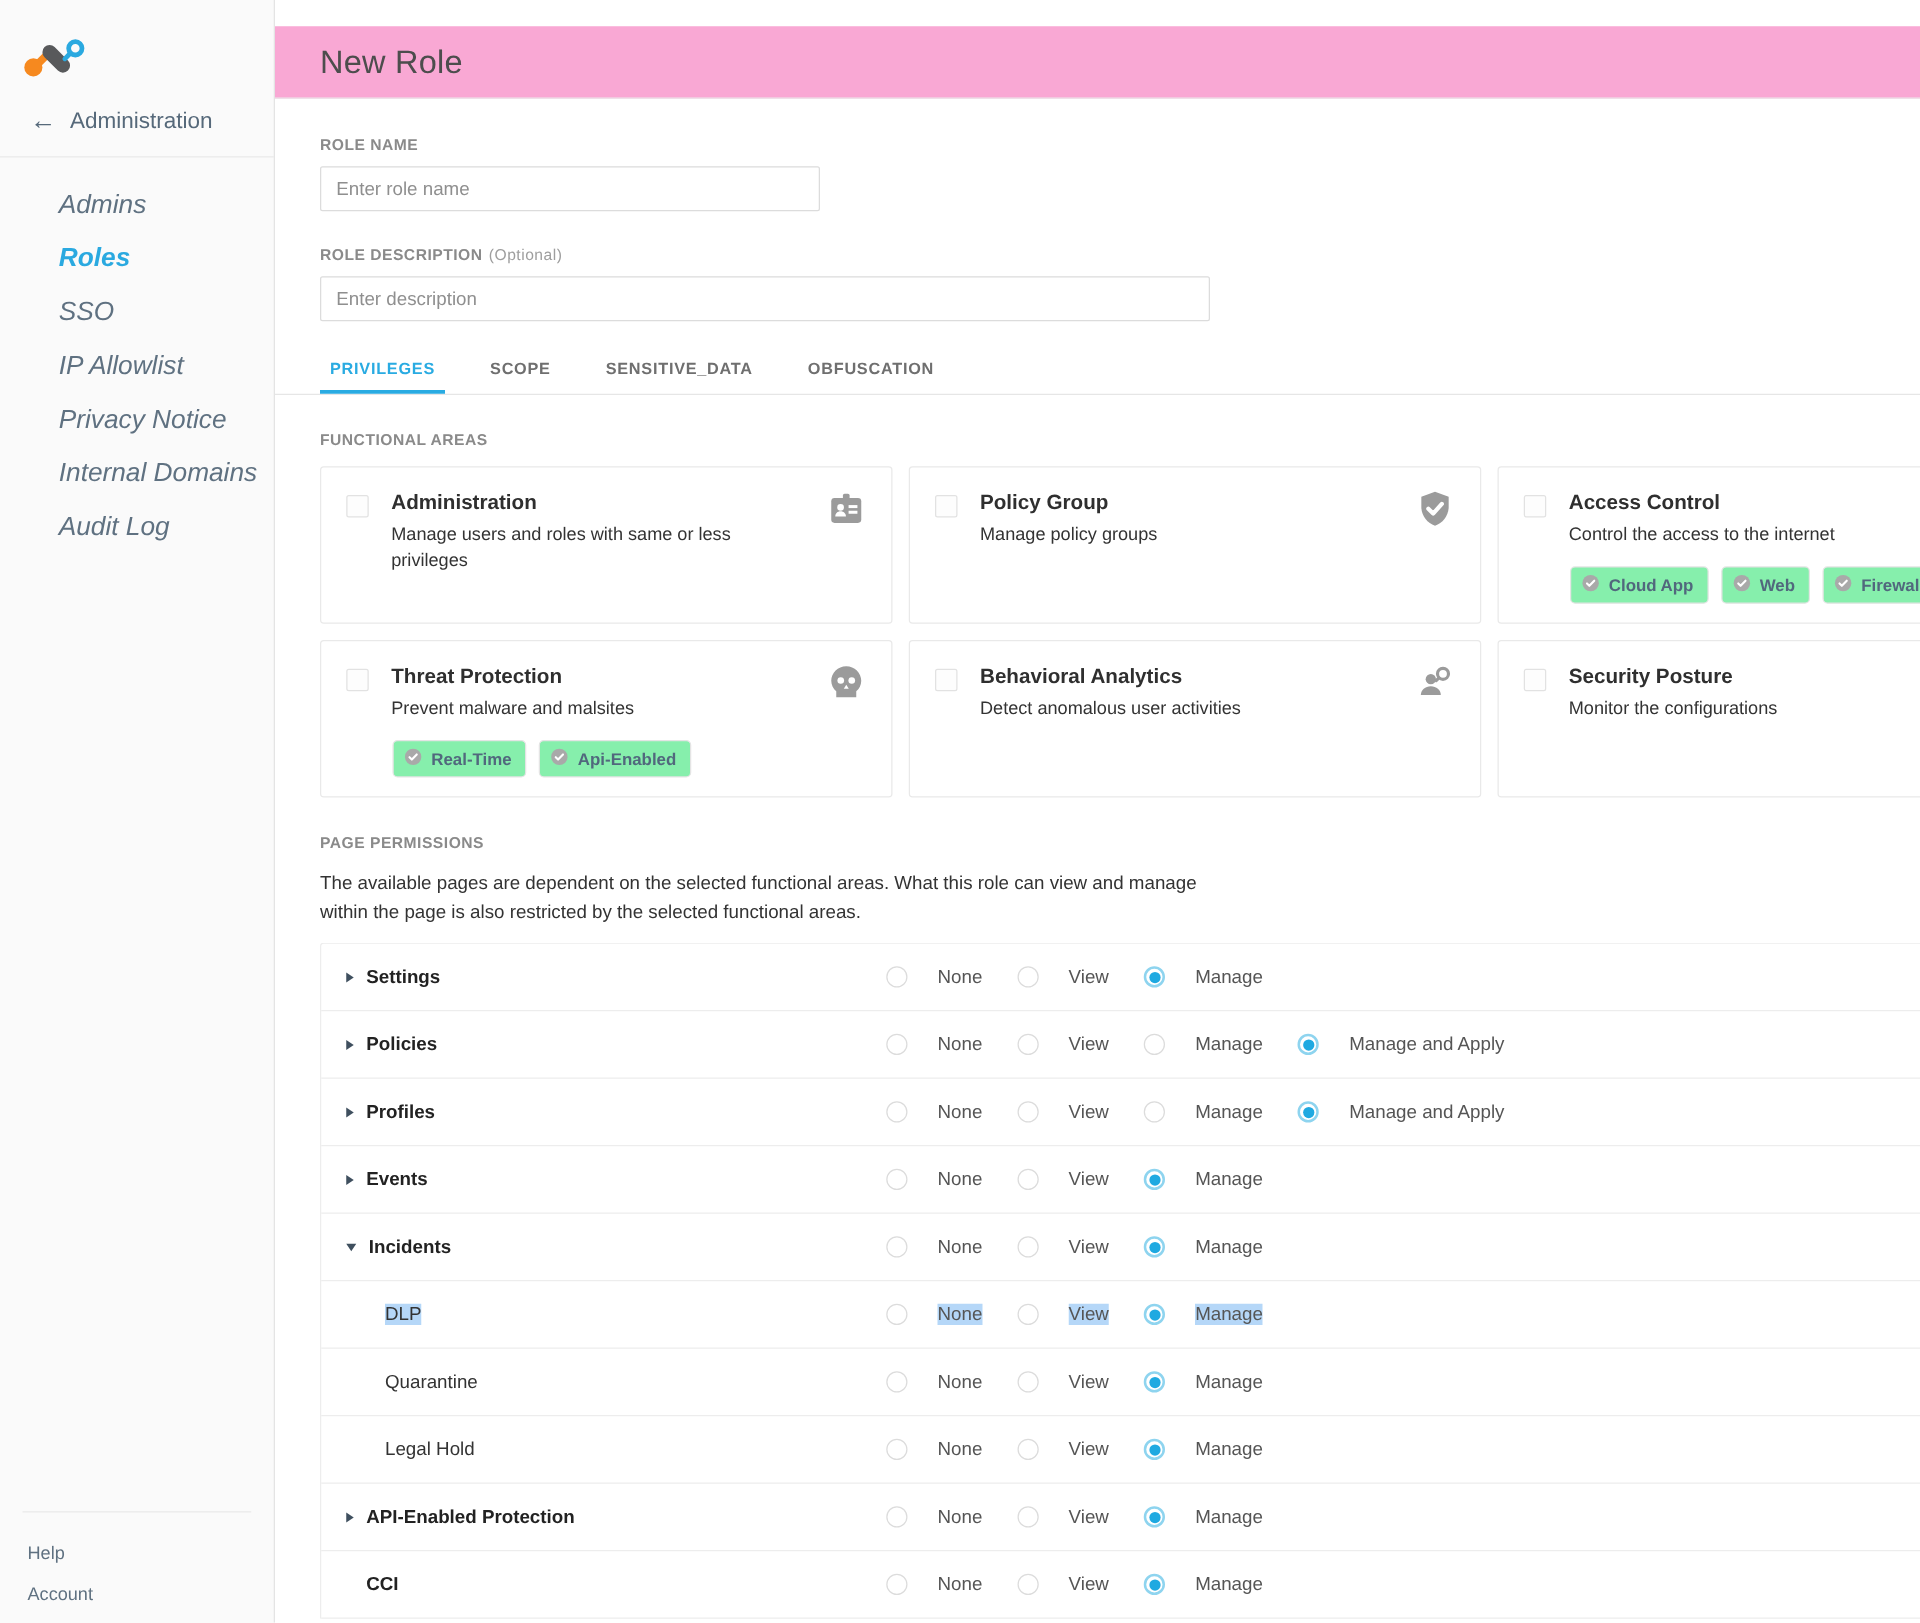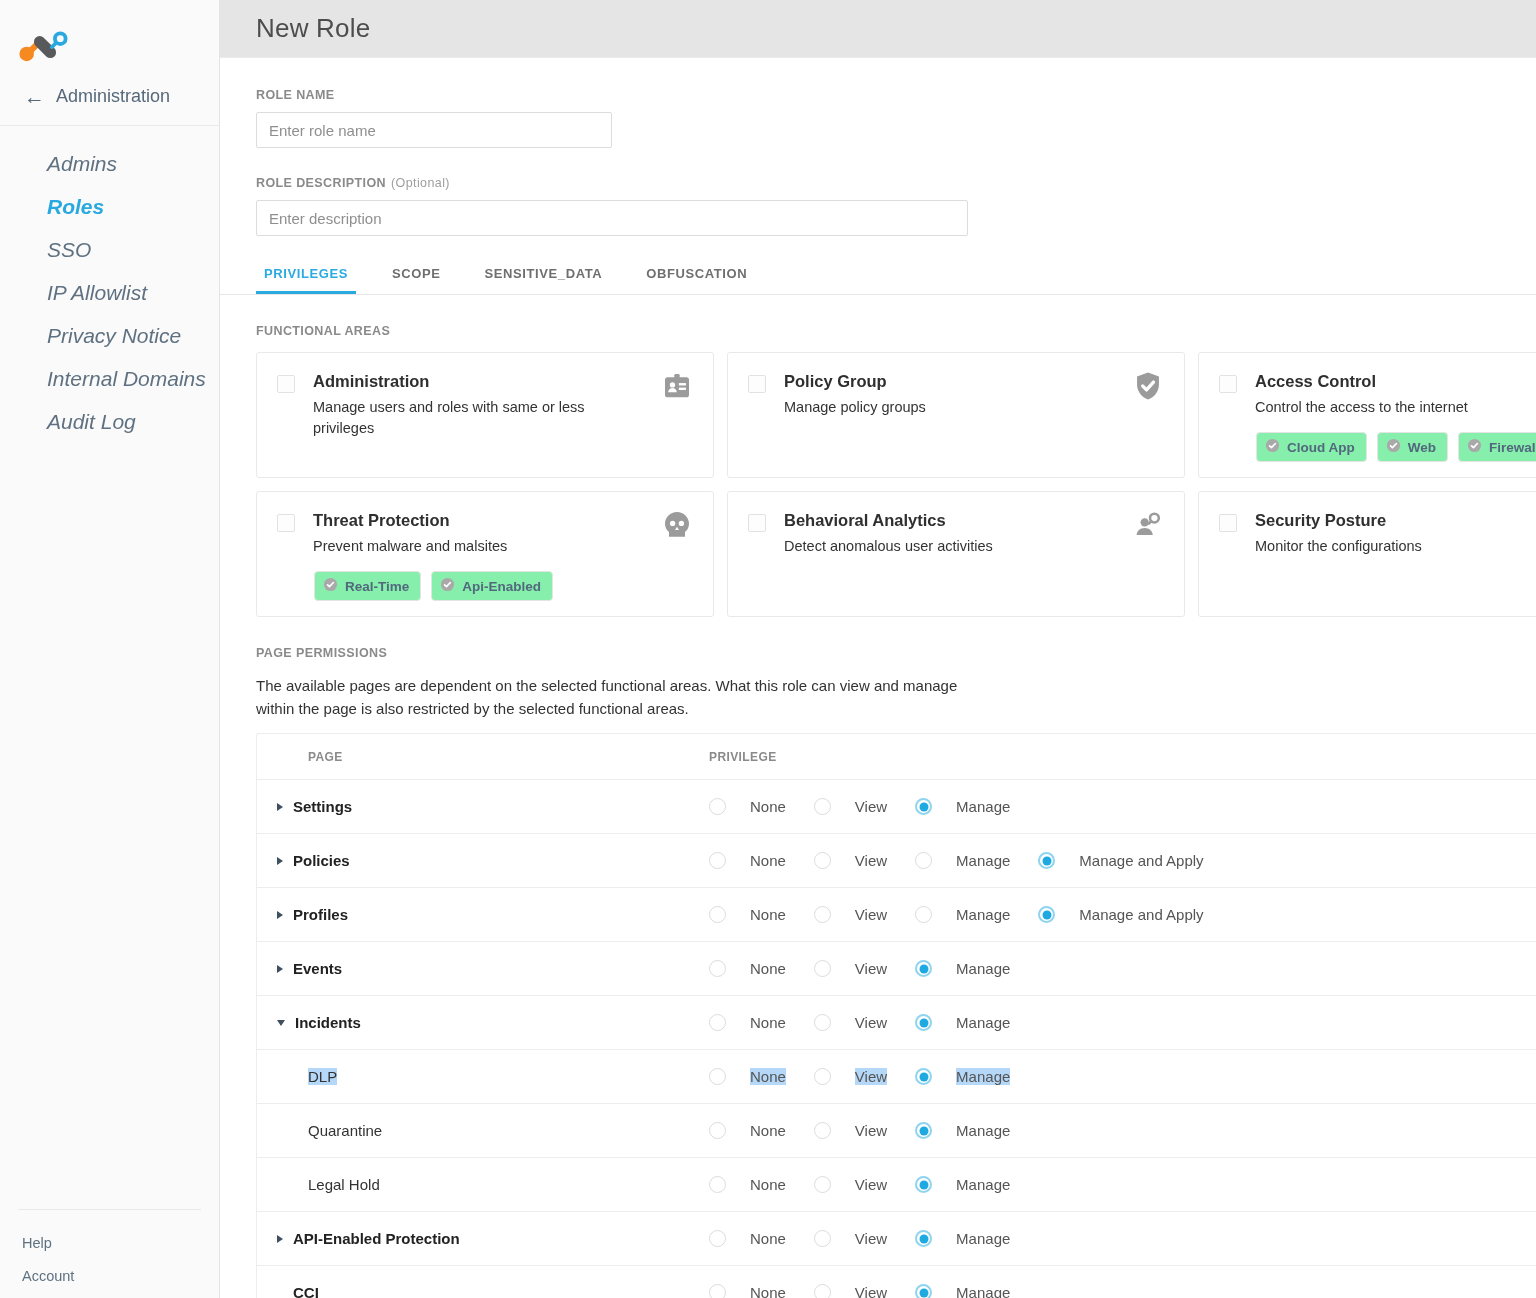--- a/index.html
+++ b/index.html
@@ -23,36 +23,36 @@
   .sidebar-title { margin-left:11px; font-size:18px; color:#56697a; }
   .nav { padding-top:16px; }
   .nav-item { padding:9.5px 0 9.5px 47px; font-size:21px; color:#5f7181; cursor:pointer;font-style:italic; }
   .nav-item.active { color:#2aa9e0; font-weight:bold; }
   .sidebar-footer { position:absolute; bottom:0; left:0; right:0; padding-bottom:6px; }
   .footer-divider { height:1px; background:#e9e9e9; margin:0 18px 16px 18px; }
   .footer-item { padding:8.5px 0 8.5px 22px; font-size:14.5px; color:#5f7181; cursor:pointer; }
 
   
   .main-header {
-    margin-left:220px; height:58px; background:#e5e5e5;
+    margin-left:220px; height:58px; background:#f9a8d4;
     border-bottom:1px solid #ececec;
-    display:flex; align-items:center; padding-left:36px;
+    display:flex; align-items:center; padding-left:36px;margin-top:21px;
   }
   .page-title { font-size:26px; font-weight:300; color:#4d4d4d; letter-spacing:.2px; }
   .main-content { margin-left:220px; padding:30px 0 0 36px; }
 
   .field-label { font-size:12.5px; font-weight:bold; color:#8a8a8a; letter-spacing:.4px; }
   .optional { font-weight:normal; color:#9e9e9e; margin-left:5px; }
   .text-input {
     display:block; margin-top:10px; height:36px; border:1px solid #dcdcdc;
     border-radius:2px; padding:0 12px; font-size:15px; color:#333; background:#fff;
     font-family:"Liberation Sans", sans-serif; outline:none;
   }
   .text-input::placeholder { color:#8f8f8f; }
-  .input-role-name { width:356px; }
+  .input-role-name { width:400px; }
   .input-role-desc { width:712px; }
   .field + .field { margin-top:28px; }
 
   .tabs {
     margin:24px 0 0 -36px; padding-left:36px;
     border-bottom:1px solid #e6e6e6; display:flex;
   }
   .tab {
     font-size:13px; font-weight:bold; letter-spacing:.6px; color:#6f6f6f;
     padding:6px 8px 0; margin-right:28px; cursor:pointer;
@@ -298,24 +298,20 @@
             <div class="card-desc">Monitor the configurations</div>
           </div>
         </div>
       </div>
     </div>
 
   <div class="section-label">PAGE PERMISSIONS</div>
   <div class="section-desc">The available pages are dependent on the selected functional areas. What this role can view and manage within the page is also restricted by the selected functional areas.</div>
 
   <div class="perm-table">
-    <div class="perm-header">
-      <div class="col-page">PAGE</div>
-      <div>PRIVILEGE</div>
-    </div>
     <div id="perm-rows">
         <div class="perm-row">
           <div class="row-left">
             <span class="tri"></span>
             <span class="row-label">Settings</span>
           </div>
           <div class="options">
             <span class="opt">
               <span class="radio"></span>
               <span class="opt-label">None</span>

